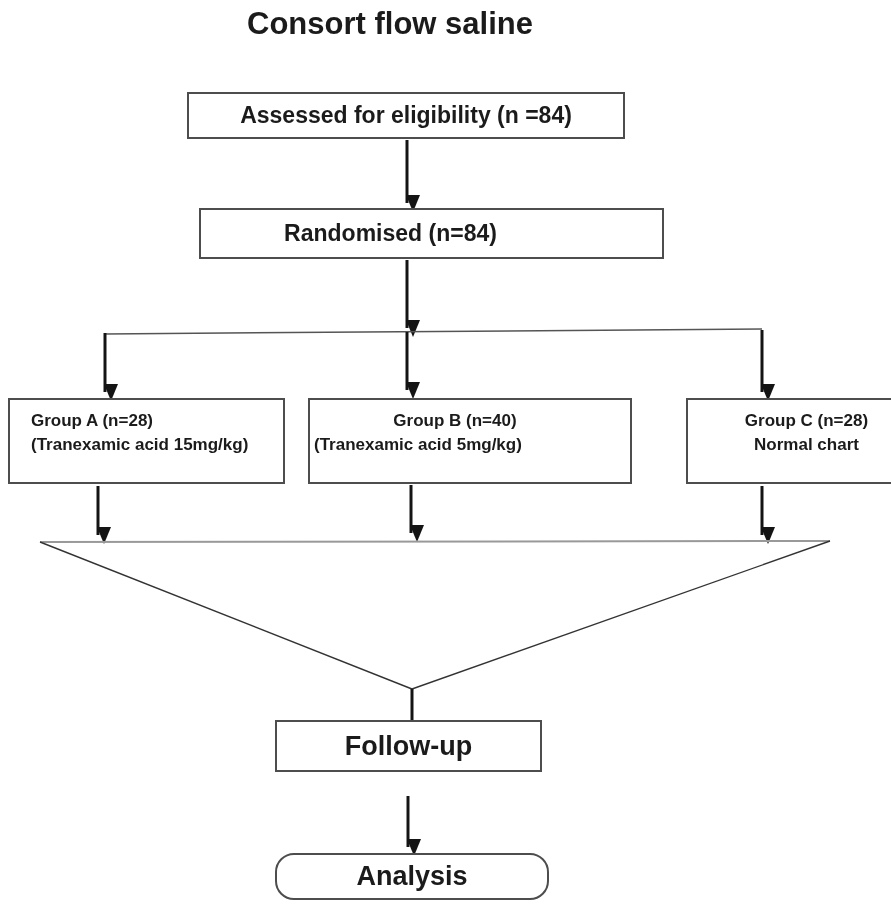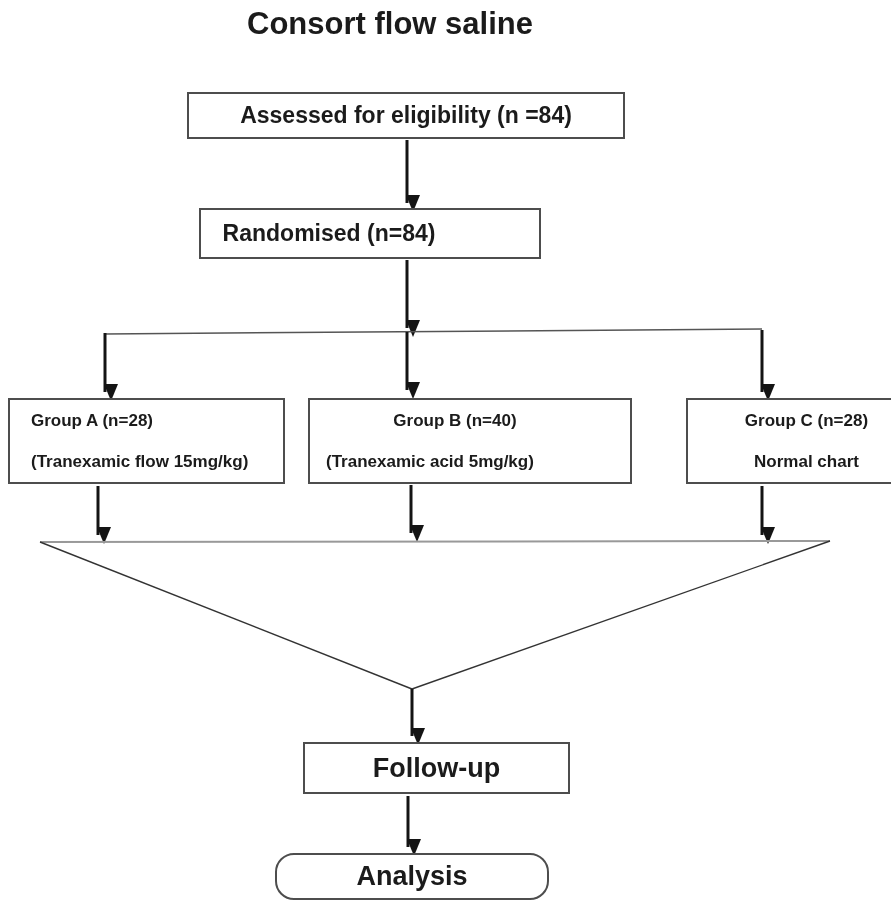--- a/index.html
+++ b/index.html
@@ -39,33 +39,33 @@
     background: var(--background);
     border: 2px solid var(--box-border);
     box-sizing: border-box;
     font-weight: bold;
     display: flex;
     flex-direction: column;
     justify-content: center;
   }
   .node .line { display: block; }
   .n-eligibility { left: 187px; top: 92px;  width: 438px; height: 47px; font-size: 23px; text-align: center; }
-  .n-randomised  { left: 199px; top: 208px; width: 342px; height: 51px; font-size: 23px; text-align: center; padding-right: 82px; }
+  .n-randomised  { left: 199px; top: 208px; width: 465px; height: 51px; font-size: 23px; text-align: center; padding-right: 82px; }
   .n-group {
     top: 398px; height: 86px; font-size: 17px;
     justify-content: flex-start;
     padding-top: 11px;
-    row-gap: 21px;
+    row-gap: 4px;
   }
   .n-group-a { left: 8px;   width: 277px; text-align: left; padding-left: 21px; padding-right: 8px; }
   .n-group-b { left: 308px; width: 324px; }
   .n-group-b .line1 { text-align: center; padding-right: 30px; }
-  .n-group-b .line2 { text-align: left; padding-left: 16px; }
+  .n-group-b .line2 { text-align: left; padding-left: 4px; }
   .n-group-c { left: 642px; width: 241px; text-align: center; margin-left: 44px; }
-  .n-followup { left: 275px; top: 742px; width: 267px; height: 52px; font-size: 27px; text-align: center; margin-left: 28px; }
+  .n-followup { left: 275px; top: 720px; width: 267px; height: 52px; font-size: 27px; text-align: center; }
   .n-analysis { left: 275px; top: 853px; width: 274px; height: 47px; font-size: 27px; text-align: center; border-radius: 19px; }
   svg.connectors {
     position: absolute;
     left: 0; top: 0;
     width: 891px; height: 916px;
     pointer-events: none;
   }
   svg.connectors .arrow { stroke: var(--arrow); stroke-width: 3; }
   svg.connectors .thin  { stroke: var(--thin-line); stroke-width: 1.5; fill: none; }
   svg.connectors .funnel-side { stroke: #333333; stroke-width: 1.4; }
@@ -115,21 +115,21 @@
   <div class="node n-eligibility">
     <span class="line">Assessed for eligibility (n =84)</span>
   </div>
 
   <div class="node n-randomised">
     <span class="line">Randomised (n=84)</span>
   </div>
 
   <div class="node n-group n-group-a">
     <span class="line line1">Group A (n=28)</span>
-    <span class="line line2">(Tranexamic flow 15mg/kg)</span>
+    <span class="line line2">(Tranexamic acid 15mg/kg)</span>
   </div>
 
   <div class="node n-group n-group-b">
     <span class="line line1">Group B (n=40)</span>
     <span class="line line2">(Tranexamic acid 5mg/kg)</span>
   </div>
 
   <div class="node n-group n-group-c">
     <span class="line line1">Group C (n=28)</span>
     <span class="line line2">Normal chart</span>

